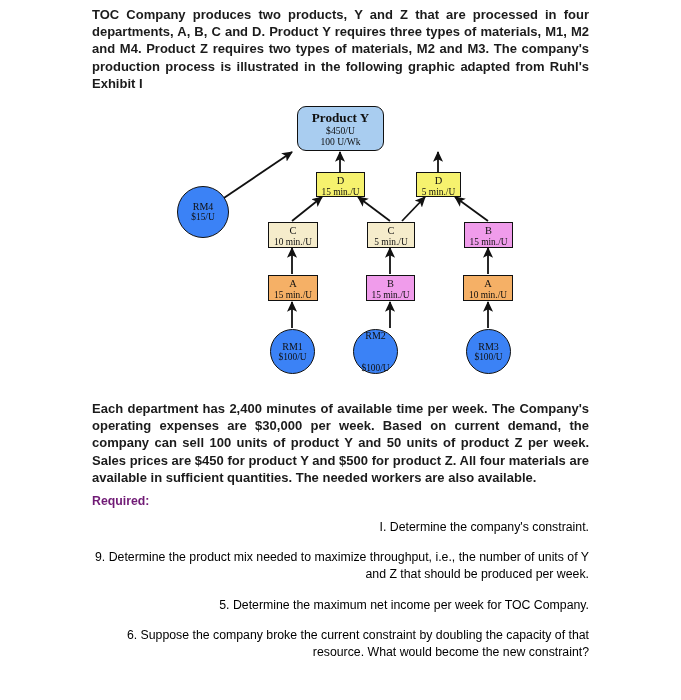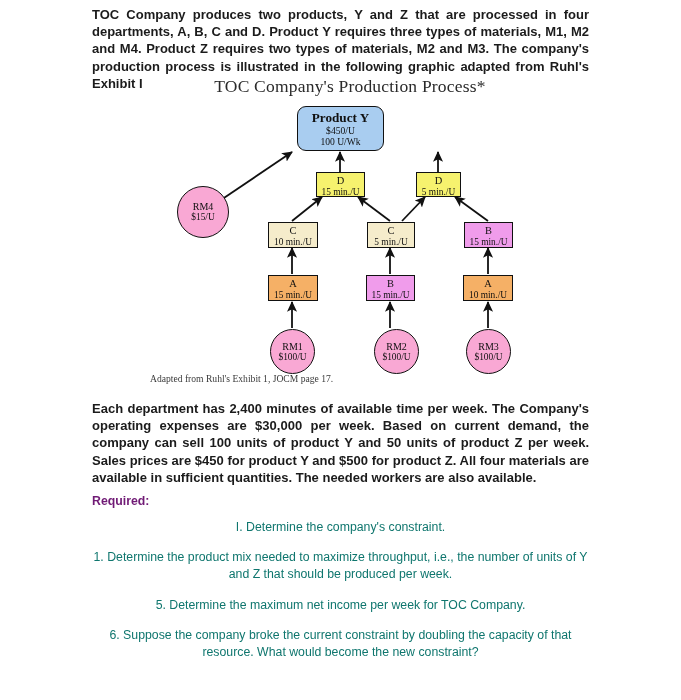--- a/index.html
+++ b/index.html
@@ -37,22 +37,22 @@
   .req-head {
     font-weight: bold;
     font-size: 12.3px;
     margin: 0 0 11px 0;
     color: #701a75;
   }
   .req-item {
     font-size: 12.3px;
     line-height: 17.2px;
     margin: 0 0 13px 0;
-    color: #0f766e;
-    text-align: center;
+    color: #000000;
+    text-align: right;
   }
 
   
   .diagram {
     position: absolute;
     left: 150px;
     top: 76px;
     width: 400px;
     height: 320px;
   }
@@ -116,41 +116,40 @@
     padding-top: 2px;
   }
   .dept .l1 { font-size: 10.4px; line-height: 11.5px; }
   .dept .l2 { font-size: 9.4px; line-height: 11px; }
   .c-yellow { background: #f6f26e; }
   .c-cream  { background: #f5eccb; }
   .c-pink   { background: #f09ceb; }
   .c-orange { background: #f5b066; }
   .material {
     border-radius: 50%;
-    background: #f9a8d4;
+    background: #3b82f6;
     display: flex;
     flex-direction: column;
     justify-content: center;
     align-items: center;
   }
   .material .l1 { font-size: 10px; line-height: 11px; }
   .material .l2 { font-size: 9.4px; line-height: 10.5px; }
 </style>
 </head>
 <body>
 
 <div class="page">
 
   <div class="text-col" style="top:6px;">
     <p class="body-par">TOC Company produces two products, Y and Z that are processed in four departments, A, B, C and D. Product Y requires three types of materials, M1, M2 and M4. Product Z requires two types of materials, M2 and M3. The company's production process is illustrated in the following graphic adapted from Ruhl's Exhibit I</p>
   </div>
 
   <div class="diagram">
 
-    <div class="diagram-title">TOC Company's Production Process*</div>
 
     <svg class="wires" viewBox="0 0 400 320">
       <defs>
         <marker id="arw" markerWidth="7" markerHeight="7" refX="5.4" refY="3" orient="auto" markerUnits="strokeWidth">
           <path d="M0,0.2 L6,3 L0,5.8 L1.4,3 Z" fill="#111"></path>
         </marker>
       </defs>
       <g stroke="#111" stroke-width="1.8" fill="none" marker-end="url(#arw)">
 
         <line x1="62" y1="130" x2="142" y2="76"></line>
@@ -231,38 +230,37 @@
     <div class="node material" style="left:27px; top:110px; width:52px; height:52px;">
       <span class="l1">RM4</span>
       <span class="l2">$15/U</span>
     </div>
 
     <div class="node material" style="left:120px; top:253px; width:45px; height:45px;">
       <span class="l1">RM1</span>
       <span class="l2">$100/U</span>
     </div>
 
-    <div class="node material" style="left:224px; top:253px; width:45px; height:45px;">
+    <div class="node material" style="left:203px; top:253px; width:45px; height:45px;justify-content:space-between;">
       <span class="l1">RM2</span>
       <span class="l2">$100/U</span>
     </div>
 
     <div class="node material" style="left:316px; top:253px; width:45px; height:45px;text-align:right;">
       <span class="l1">RM3</span>
       <span class="l2">$100/U</span>
     </div>
 
-    <div class="diagram-caption">Adapted from Ruhl's Exhibit 1, JOCM page 17.</div>
   </div>
 
   <div class="text-col" style="top:400px;">
     <p class="body-par">Each department has 2,400 minutes of available time per week. The Company's operating expenses are $30,000 per week. Based on current demand, the company can sell 100 units of product Y and 50 units of product Z per week. Sales prices are $450 for product Y and $500 for product Z. All four materials are available in sufficient quantities. The needed workers are also available.</p>
   </div>
 
   <div class="text-col" style="top:494px;">
     <div class="req-head">Required:</div>
     <div class="req-item">I. Determine the company's constraint.</div>
-    <div class="req-item">1. Determine the product mix needed to maximize throughput, i.e., the number of units of Y and Z that should be produced per week.</div>
+    <div class="req-item">9. Determine the product mix needed to maximize throughput, i.e., the number of units of Y and Z that should be produced per week.</div>
     <div class="req-item">5. Determine the maximum net income per week for TOC Company.</div>
     <div class="req-item">6. Suppose the company broke the current constraint by doubling the capacity of that resource. What would become the new constraint?</div>
   </div>
 
 </div>
 
 </body></html>

